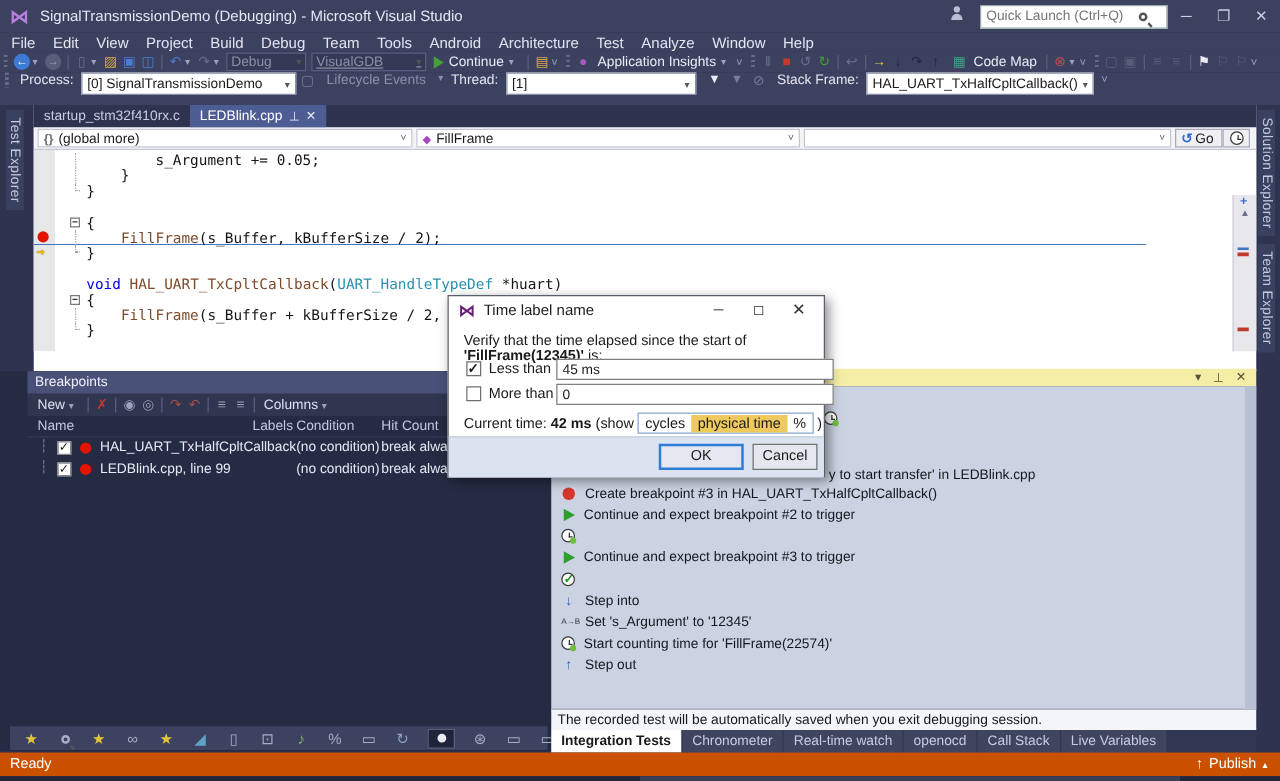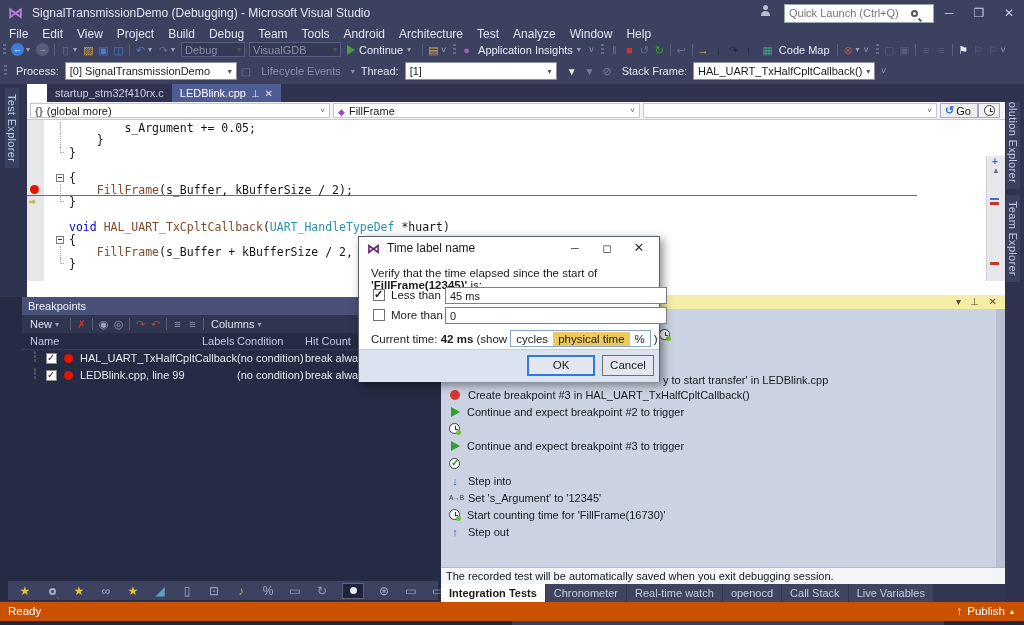--- a/index.html
+++ b/index.html
@@ -31,34 +31,34 @@
   .tbi.dis { opacity:.55; }
   .sep { width:1px; height:12px; background:#575D80; margin:0 3px; flex:none; }
   .grip { width:3px; height:12px; margin:0 3px; background:repeating-linear-gradient(#646A8E 0 2px, transparent 2px 4px); flex:none; }
   .dd { color:#9CA1BC; font-size:8px; width:8px; flex:none; }
   .ovf { color:#9CA1BC; font-size:9px; width:9px; flex:none; }
   .tb-combo { height:15px; border:1px solid #585E82; background:#343955; color:#8B90A8; font-size:11px; display:flex; align-items:center; padding:0 3px; justify-content:space-between; margin:0 2px; flex:none; }
   .tb-btn { height:16px; display:flex; align-items:center; color:#E8EAF4; font-size:11px; gap:4px; padding:0 4px; flex:none; }
   .play-tri { width:0; height:0; border-left:8px solid #45A038; border-top:5px solid transparent; border-bottom:5px solid transparent; }
 
   
-  #procbar { position:absolute; left:0; top:58px; width:1024px; height:26px; background:#3C4160; display:flex; align-items:center; font-size:11px; color:#E2E4F0; }
+  #procbar { position:absolute; left:0; top:58px; width:1024px; height:26px; background:#3C4160; display:flex; align-items:flex-start; font-size:11px; color:#E2E4F0; }
   .pb-combo { height:18px; background:#fff; border:1px solid #8A8FA8; color:#1a1a1a; display:flex; align-items:center; justify-content:space-between; padding:0 4px; font-size:11px; flex:none; }
   .pb-dd { color:#555; font-size:8px; margin-left:4px; }
   .pb-label { margin:0 6px; flex:none; }
   .pb-icon { color:#787D98; font-size:11px; margin:0 4px; flex:none; }
 
   
   #lefttabs { position:absolute; left:0; top:84px; width:27px; height:213px; }
   .vtab { writing-mode:vertical-rl; color:#C7CBE0; font-size:11px; background:#3A4060; padding:6px 1px; margin:4px 4px 0 5px; letter-spacing:.3px; }
   #righttabs { position:absolute; left:1005px; top:84px; width:19px; height:250px; }
   #righttabs .vtab { margin:4px 1px 6px 1px; }
 
   #editor { position:absolute; left:27px; top:84px; width:978px; height:213px; background:#fff; }
-  #tabstrip { position:absolute; left:0; top:0; width:978px; height:18px; background:#2F3350; display:flex;margin-left:20px; }
+  #tabstrip { position:absolute; left:0; top:0; width:978px; height:18px; background:#2F3350; display:flex; }
   .etab { height:18px; display:flex; align-items:center; padding:0 8px; font-size:11px; color:#C9CDE2; gap:5px; }
   .etab.active { background:#4E5C94; color:#fff;justify-content:space-between; }
   .pin-icon { display:inline-block; transform:rotate(90deg); font-size:10px; color:#E6E9F8; }
   .tab-close { font-size:10px; color:#E6E9F8; }
 
   #navbar { position:absolute; left:0; top:18px; width:978px; height:18px; background:#F4F4F7; border-bottom:1px solid #C5C8D6; }
   .nv-combo { position:absolute; top:1px; height:15px; background:#fff; border:1px solid #C3C6D4; font-size:11px; color:#1a1a1a; display:flex; align-items:center; padding:0 4px; justify-content:space-between; }
   .nv-ic { color:#6d6d6d; font-weight:bold; margin-right:4px; font-size:10px; }
   .nv-method { color:#A347BD; margin-right:4px; font-size:9px; }
   .nv-btn { position:absolute; top:1px; height:15px; border:1px solid #A6AABB; background:#F0F0F3; font-size:11px; color:#1a1a1a; display:flex; align-items:center; gap:2px; padding:0 4px; }
@@ -209,21 +209,21 @@
       <span class="tbi" style="color: rgb(74, 123, 208);">◫</span>
       <span class="sep"></span>
       <span class="tbi" style="color: rgb(74, 123, 208);">↶</span>
       <span class="dd">▾</span>
       <span class="tbi dis" style="color: rgb(143, 149, 173);">↷</span>
       <span class="dd">▾</span>
       <div class="tb-combo" style="width: 64px;">
         <span>Debug</span>
         <span class="pb-dd">▾</span>
       </div>
-      <div class="tb-combo" style="width: 92px;">
+      <div class="tb-combo" style="width: 92px; text-decoration: underline;">
         <span>VisualGDB</span>
         <span class="pb-dd">▾</span>
       </div>
       <div class="tb-btn">
         <span class="play-tri"></span>
         <span>Continue</span>
         <span class="dd">▾</span>
       </div>
       <span class="sep"></span>
       <span class="tbi" style="color: rgb(217, 168, 78);">▤</span>
@@ -469,21 +469,21 @@
             <span>Step into</span>
           </div>
           <div class="step-row">
             <span class="st-ic st-ab">A→B</span>
             <span>Set 's_Argument' to '12345'</span>
           </div>
           <div class="step-row">
             <span class="st-ic st-clock">
               <i class="acc"></i>
             </span>
-            <span>Start counting time for 'FillFrame(16730)'</span>
+            <span>Start counting time for 'FillFrame(22574)'</span>
           </div>
           <div class="step-row">
             <span class="st-ic st-arrow">↑</span>
             <span>Step out</span>
           </div>
         </div>
     </div>
     <div id="rp-scroll"></div>
     <div id="rp-note">The recorded test will be automatically saved when you exit debugging session.</div>
     <div id="rp-tabs">

